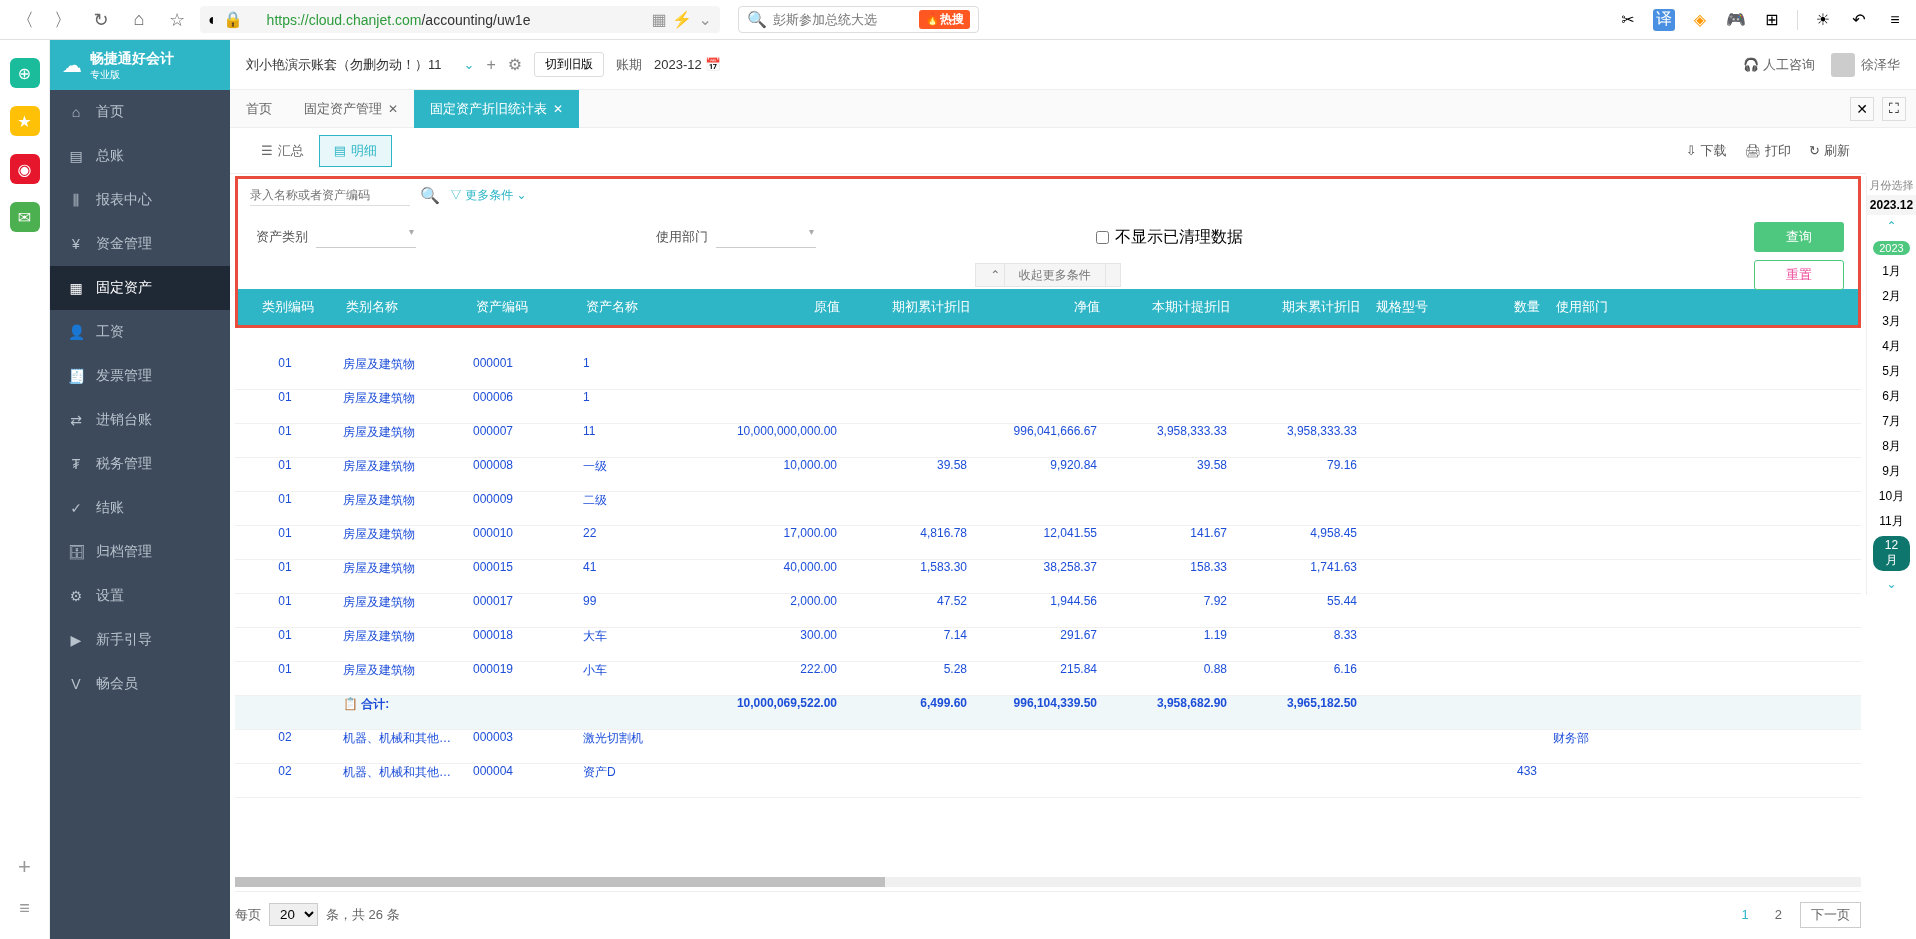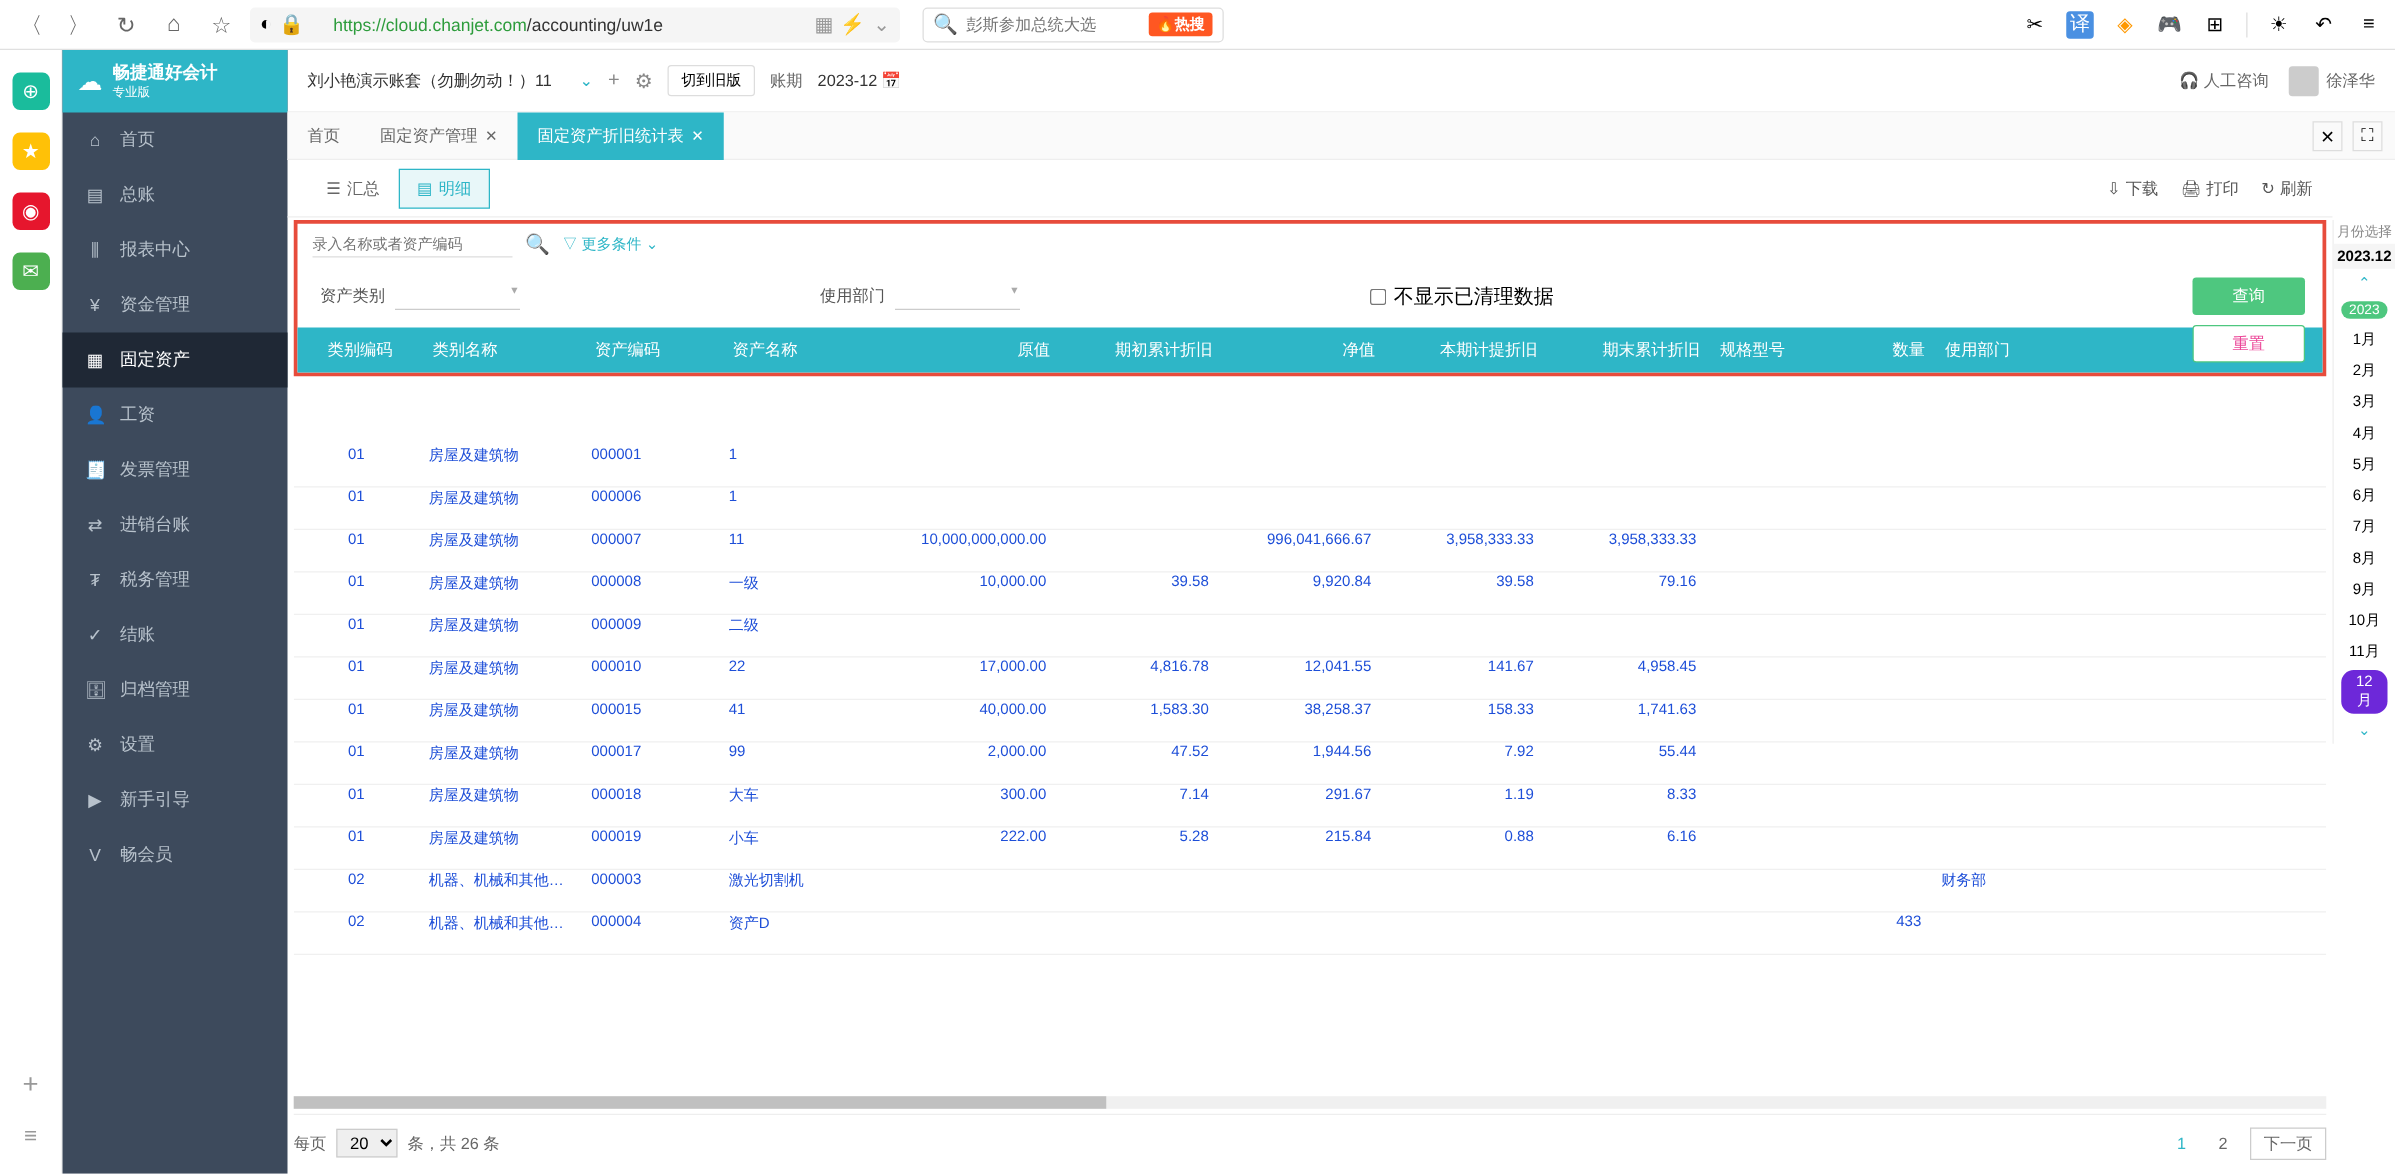--- a/index.html
+++ b/index.html
@@ -88,21 +88,21 @@
 .tbl-row { display: flex; height: 34px; font-size: 12px; color: #1d4ed8; border-bottom: 1px solid #f0f0f0; }
 .tbl-row.total { background: #f0f7f8; font-weight: bold; }
 .tbl-row.total .c2::before { content: "📋 "; }
 
 
 .month-panel { position: absolute; right: 0; top: 176px; width: 50px; background: #fff; border-left: 1px solid #eee; display: flex; flex-direction: column; align-items: center; font-size: 12px; }
 .month-panel .hdr { font-size: 11px; color: #888; padding: 2px 0; }
 .month-panel .yr { background: #f5f5f5; width: 100%; text-align: center; font-weight: bold; padding: 3px 0; }
 .month-panel .yr-badge { background: #4ec77f; color: #fff; border-radius: 10px; padding: 1px 6px; font-size: 11px; margin: 4px 0; }
 .month-panel .mo { padding: 4px 0; cursor: pointer; width: 100%; text-align: center; }
-.month-panel .mo.active { background: #6d28d9; color: #fff; border-radius: 10px; margin: 2px 6px; width: auto; padding: 2px 8px; }
+.month-panel .mo.active { background: #0f766e; color: #fff; border-radius: 10px; margin: 2px 6px; width: auto; padding: 2px 8px; }
 .month-panel .arrow { color: #2eb6c7; padding: 4px; cursor: pointer; }
 
 
 .pager { position: absolute; left: 235px; right: 55px; bottom: 8px; height: 40px; display: flex; align-items: center; font-size: 13px; color: #666; gap: 8px; border-top: 1px solid #eee; padding-top: 6px; }
 .pager select { border: 1px solid #ccc; padding: 2px 6px; }
 .pager .pages { margin-left: auto; display: flex; gap: 10px; align-items: center; }
 .pager .pg { cursor: pointer; padding: 2px 8px; }
 .pager .pg.active { color: #2eb6c7; }
 .pager .next { border: 1px solid #ccc; padding: 3px 10px; }
 
@@ -295,20 +295,21 @@
       </div>
     <label class="chk">
         <input type="checkbox" style=""> 
         <span>不显示已清理数据</span>
       </label>
     <div class="btn-group">
       <div class="btn primary">查询</div>
       <div class="btn secondary">重置</div>
     </div>
   </div>
+  <div class="collapse-bar"><span>⌃ <span>收起更多条件</span></span></div>
   <div class="tbl-head" id="tbl-head">
       <div class="c1">类别编码</div>
       <div class="c2">类别名称</div>
       <div class="c3">资产编码</div>
       <div class="c4">资产名称</div>
       <div class="c5">原值</div>
       <div class="c6">期初累计折旧</div>
       <div class="c7">净值</div>
       <div class="c8">本期计提折旧</div>
       <div class="c9">期末累计折旧</div>
@@ -448,20 +449,34 @@
     <div class="tbl-row">
       <div class="c1">01</div>
       <div class="c2">房屋及建筑物</div>
       <div class="c3">000019</div>
       <div class="c4">小车</div>
       <div class="c5">222.00</div>
       <div class="c6">5.28</div>
       <div class="c7">215.84</div>
       <div class="c8">0.88</div>
       <div class="c9">6.16</div>
+      <div class="c10"></div>
+      <div class="c11"></div>
+      <div class="c12"></div>
+    </div>
+    <div class="tbl-row total">
+      <div class="c1"></div>
+      <div class="c2">合计:</div>
+      <div class="c3"></div>
+      <div class="c4"></div>
+      <div class="c5">10,000,069,522.00</div>
+      <div class="c6">6,499.60</div>
+      <div class="c7">996,104,339.50</div>
+      <div class="c8">3,958,682.90</div>
+      <div class="c9">3,965,182.50</div>
       <div class="c10"></div>
       <div class="c11"></div>
       <div class="c12"></div>
     </div>
     <div class="tbl-row">
       <div class="c1">02</div>
       <div class="c2">机器、机械和其他生...</div>
       <div class="c3">000003</div>
       <div class="c4">激光切割机</div>
       <div class="c5"></div>

